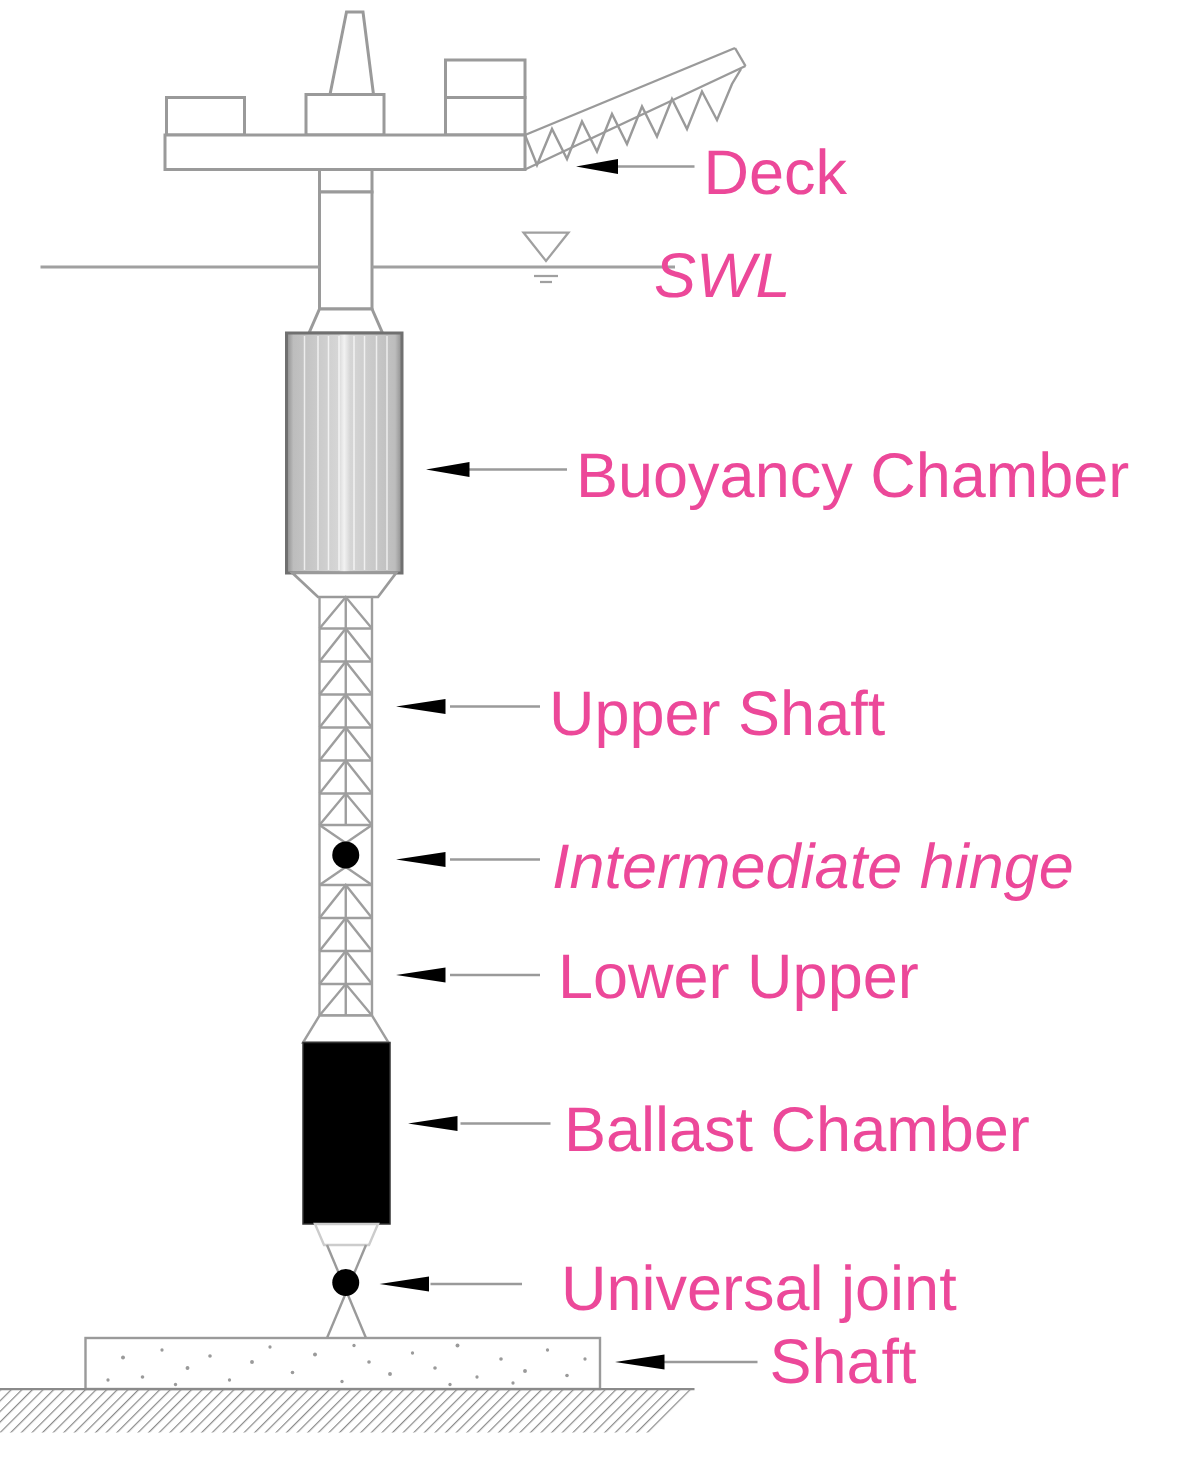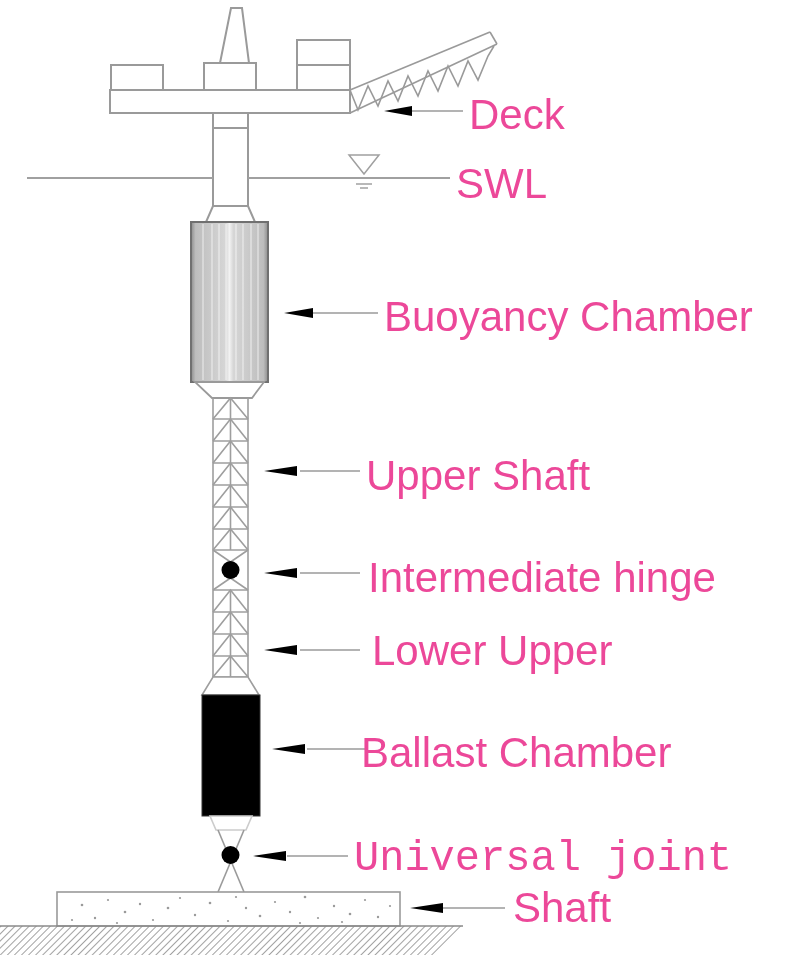--- a/index.html
+++ b/index.html
@@ -205,21 +205,21 @@
 
     <line x1="287" y1="856" x2="348" y2="856"></line>
     <polygon points="253,856 286,851 286,861" stroke="none"></polygon>
 
     <line x1="441" y1="908" x2="505" y2="908"></line>
     <polygon points="410,908 443,903 443,913" stroke="none"></polygon>
   </g>
 </svg>
 
 <div class="label" style="left:469px; top:94px;">Deck</div>
-<div class="label" style="left:456px; top:163px;">SWL</div>
+<div class="label" style="left:436px; top:163px;font-style:italic;">SWL</div>
 <div class="label" style="left:384px; top:296px;">Buoyancy Chamber</div>
 <div class="label" style="left:366px; top:455px;">Upper Shaft</div>
-<div class="label" style="left:368px; top:557px;">Intermediate hinge</div>
+<div class="label" style="left:368px; top:557px;font-style:italic;">Intermediate hinge</div>
 <div class="label" style="left:372px; top:630px;">Lower Upper</div>
-<div class="label" style="left:361px; top:732px;">Ballast Chamber</div>
-<div class="label" style="left:354px; top:838px;font-family:Liberation Mono, monospace;">Universal joint</div>
+<div class="label" style="left:376px; top:732px;">Ballast Chamber</div>
+<div class="label" style="left:374px; top:838px;">Universal joint</div>
 <div class="label" style="left:513px; top:887px;">Shaft</div>
 </div>
 
 </body></html>

